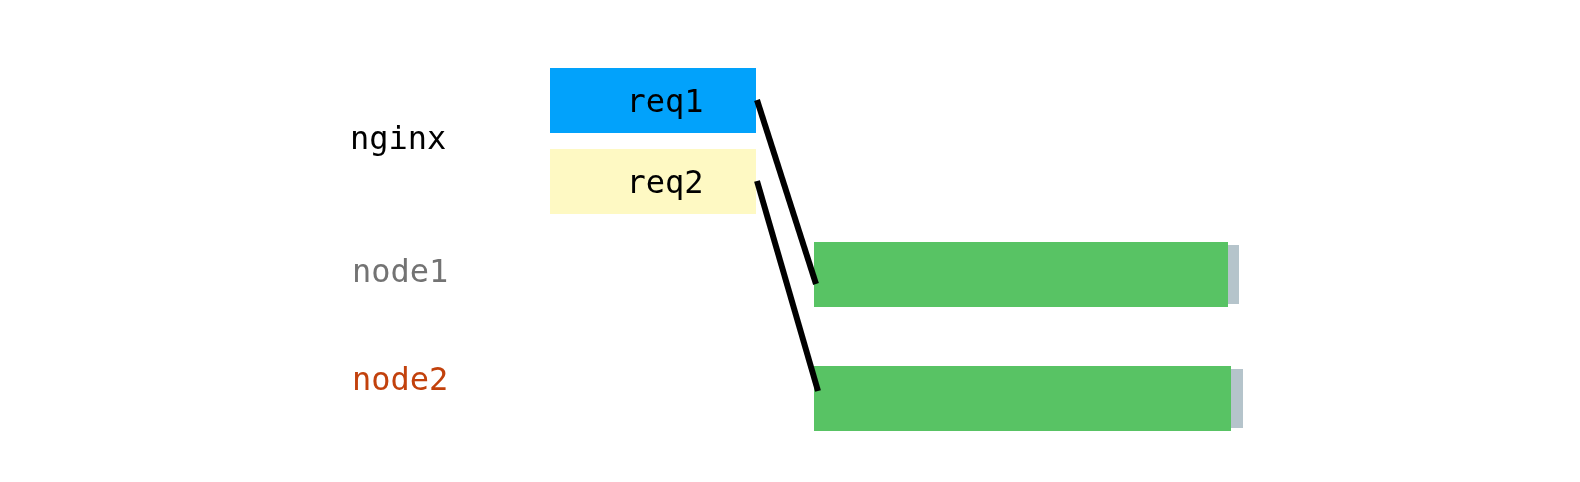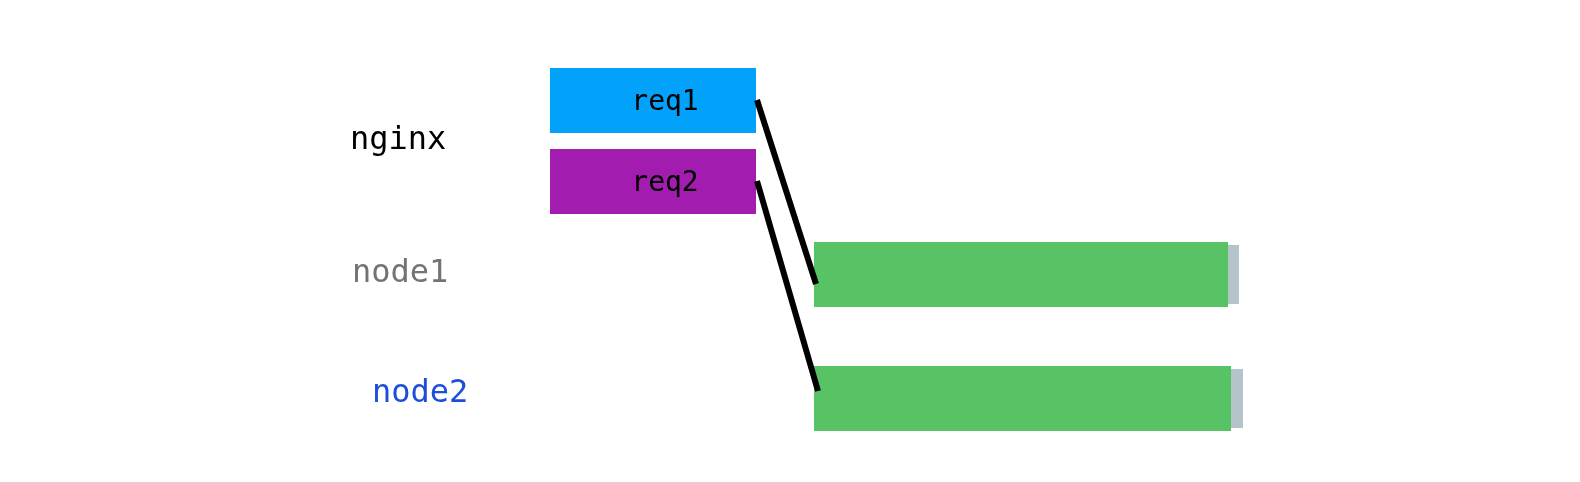--- a/index.html
+++ b/index.html
@@ -27,21 +27,21 @@
   }
   .req-box {
     position: absolute;
     background: #02a2fb;
     display: flex;
     align-items: center;
     justify-content: center;
   }
   .req-label {
     font-family: "DejaVu Sans Mono", "Liberation Mono", monospace;
-    font-size: 28px;
+    font-size: 32px;
     color: #000000;
     line-height: 1;
     transform: translateX(12px);
   }
   .node-bar {
     position: absolute;
   }
   .node-bar .green-seg {
     position: absolute;
     left: 0;
@@ -64,26 +64,26 @@
     pointer-events: none;
   }
 </style>
 </head>
 <body>
 
 <div id="canvas" style="width: 1580px; height: 482px; background: rgb(255, 255, 255);">
 
   <div class="row-label" id="label-nginx" style="left: 350px; top: 122px; color: rgb(0, 0, 0);">nginx</div>
   <div class="row-label" id="label-node1" style="left: 352px; top: 255px; color: #737373;">node1</div>
-  <div class="row-label" id="label-node2" style="left: 352px; top: 375px; color: #1d4ed8; margin-left: 20px;">node2</div>
+  <div class="row-label" id="label-node2" style="left: 352px; top: 363px; color: #c2410c;">node2</div>
 
   <div class="req-box" id="req-box-0" style="left: 550px; top: 68px; width: 206px; height: 65px; background: rgb(2, 162, 251);">
     <span class="req-label">req1</span>
   </div>
-  <div class="req-box" id="req-box-1" style="left: 550px; top: 149px; width: 206px; height: 65px; background: #a21caf;">
+  <div class="req-box" id="req-box-1" style="left: 550px; top: 149px; width: 206px; height: 65px; background: #fef9c3;">
     <span class="req-label">req2</span>
   </div>
 
   <div class="node-bar" id="node-bar-0" style="left: 814px; top: 242px; width: 425px; height: 65px;">
     <div class="green-seg" style="width: 414px; background: rgb(88, 195, 100);"></div>
     <div class="gray-seg" style="left: 414px; width: 11px; background: rgb(181, 196, 203);"></div>
   </div>
   <div class="node-bar" id="node-bar-1" style="left: 814px; top: 366px; width: 429px; height: 65px;">
     <div class="green-seg" style="width: 417px; background: rgb(88, 195, 100);"></div>
     <div class="gray-seg" style="left: 417px; width: 12px; background: rgb(181, 196, 203);"></div>

